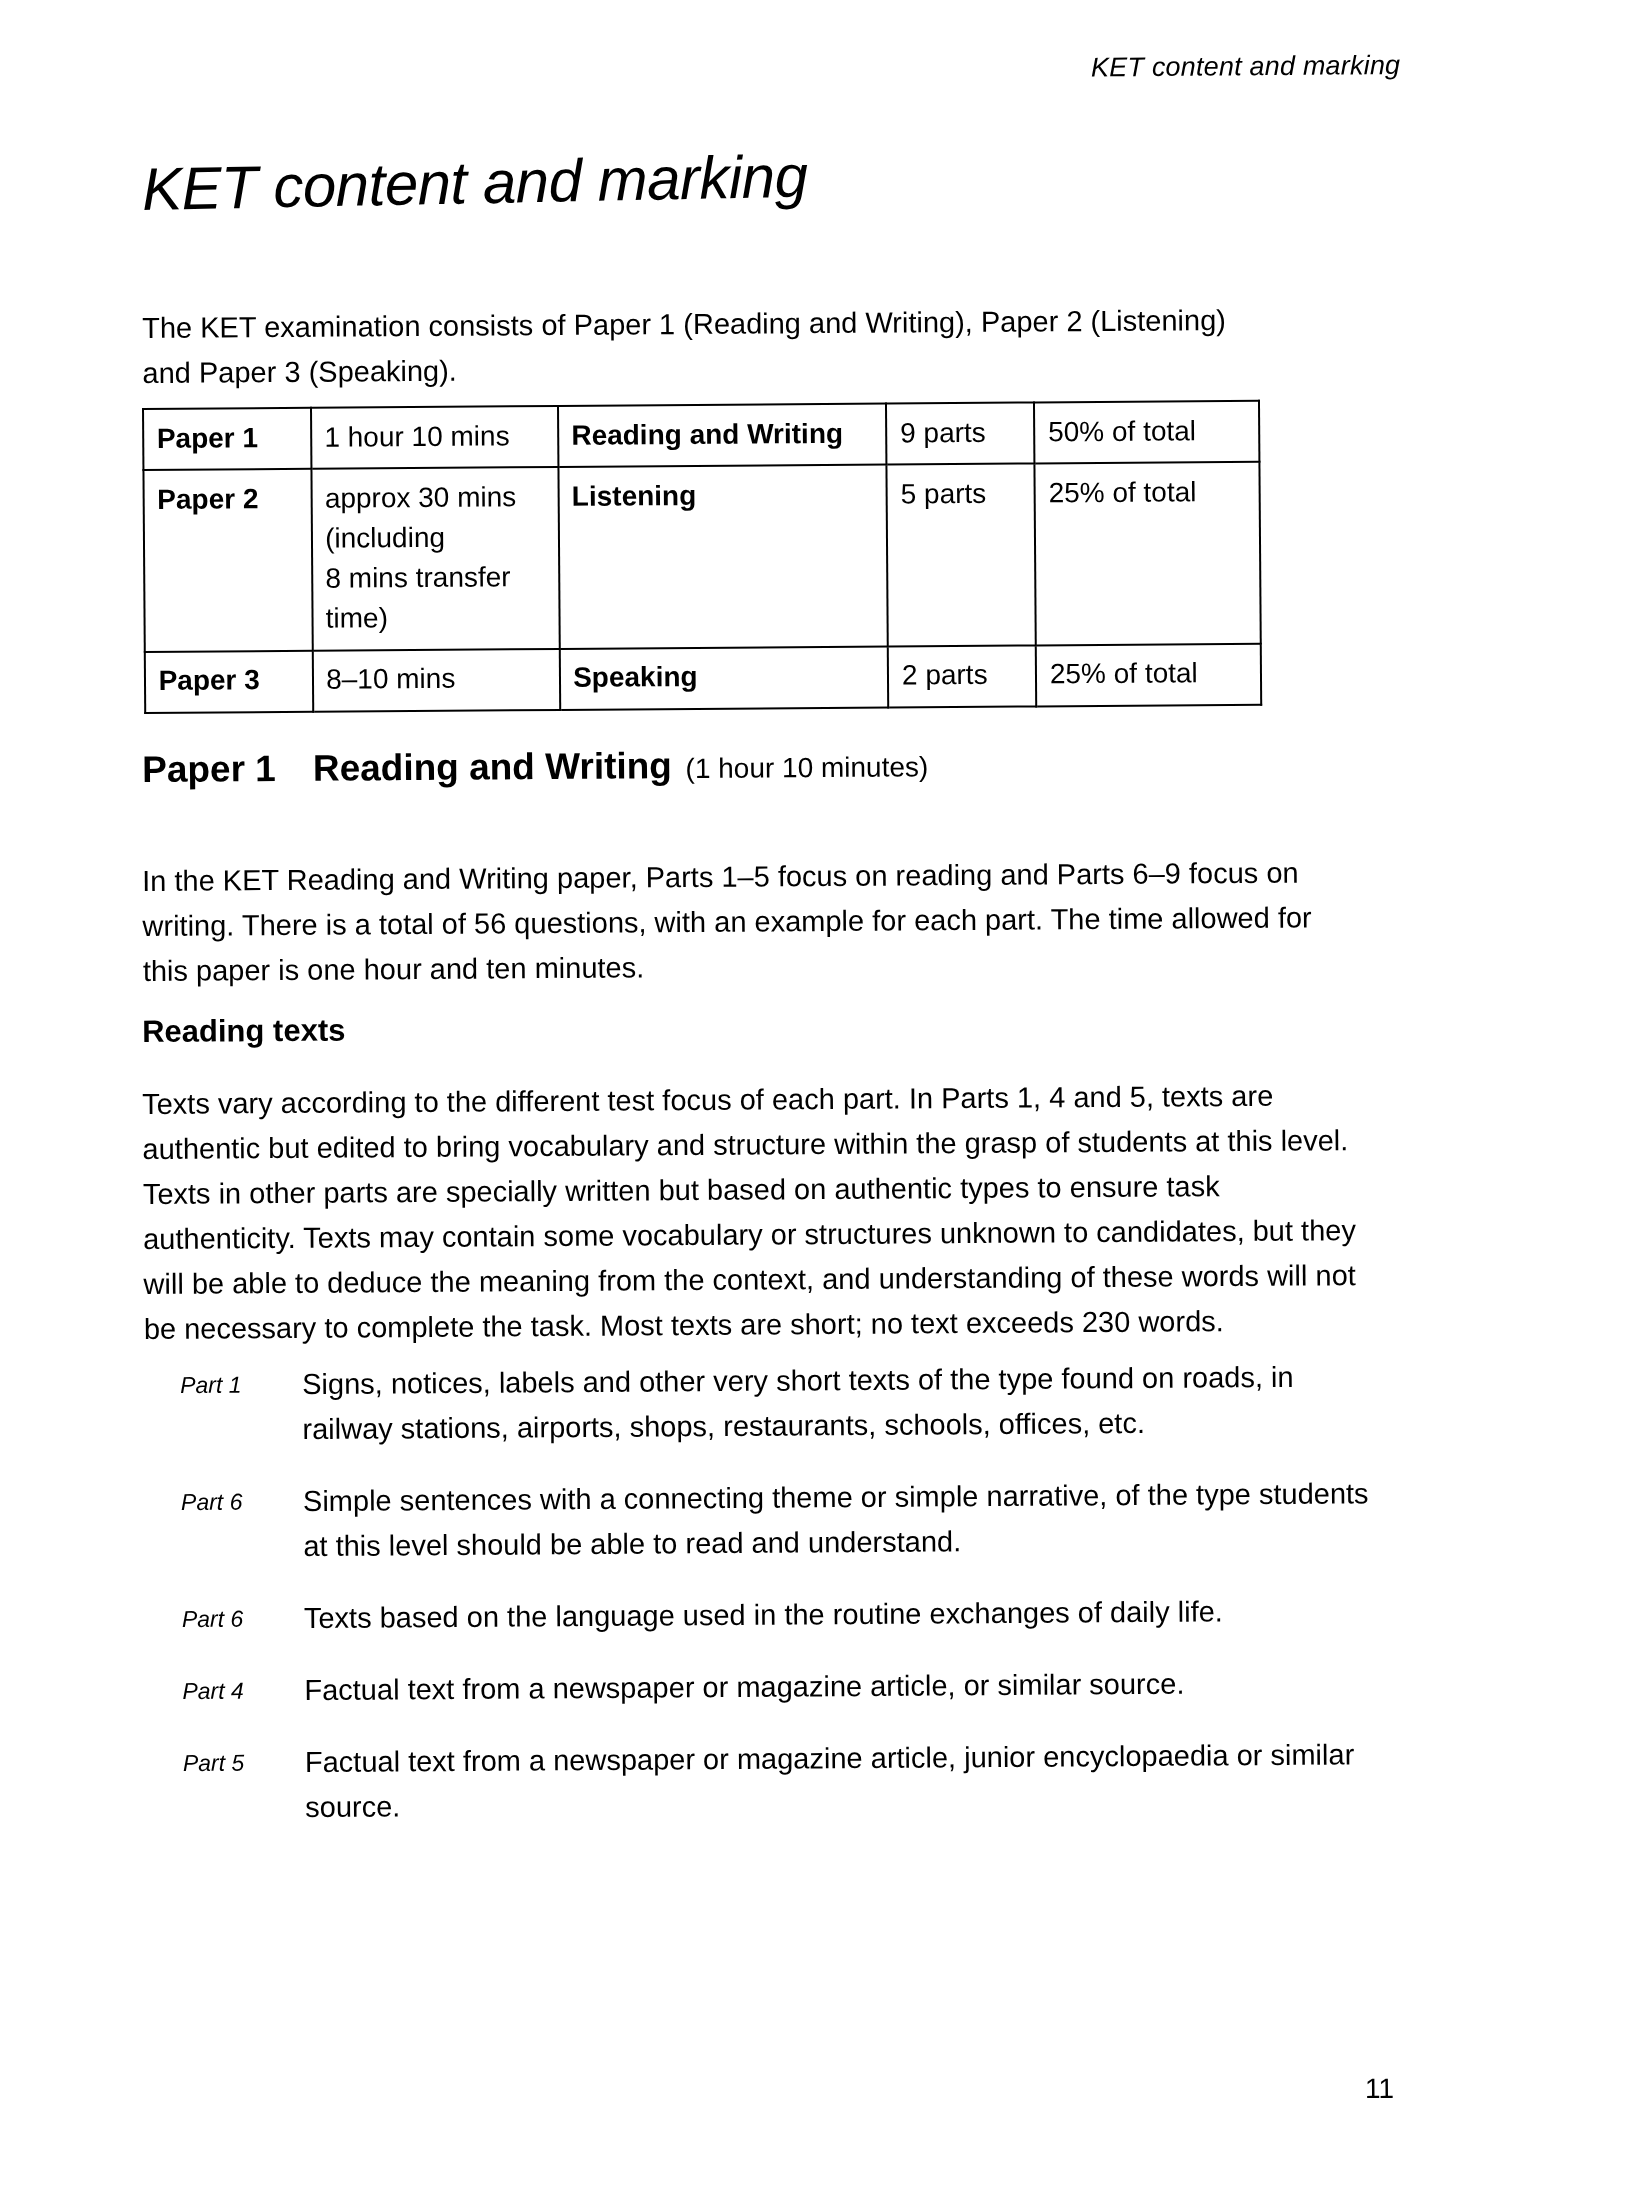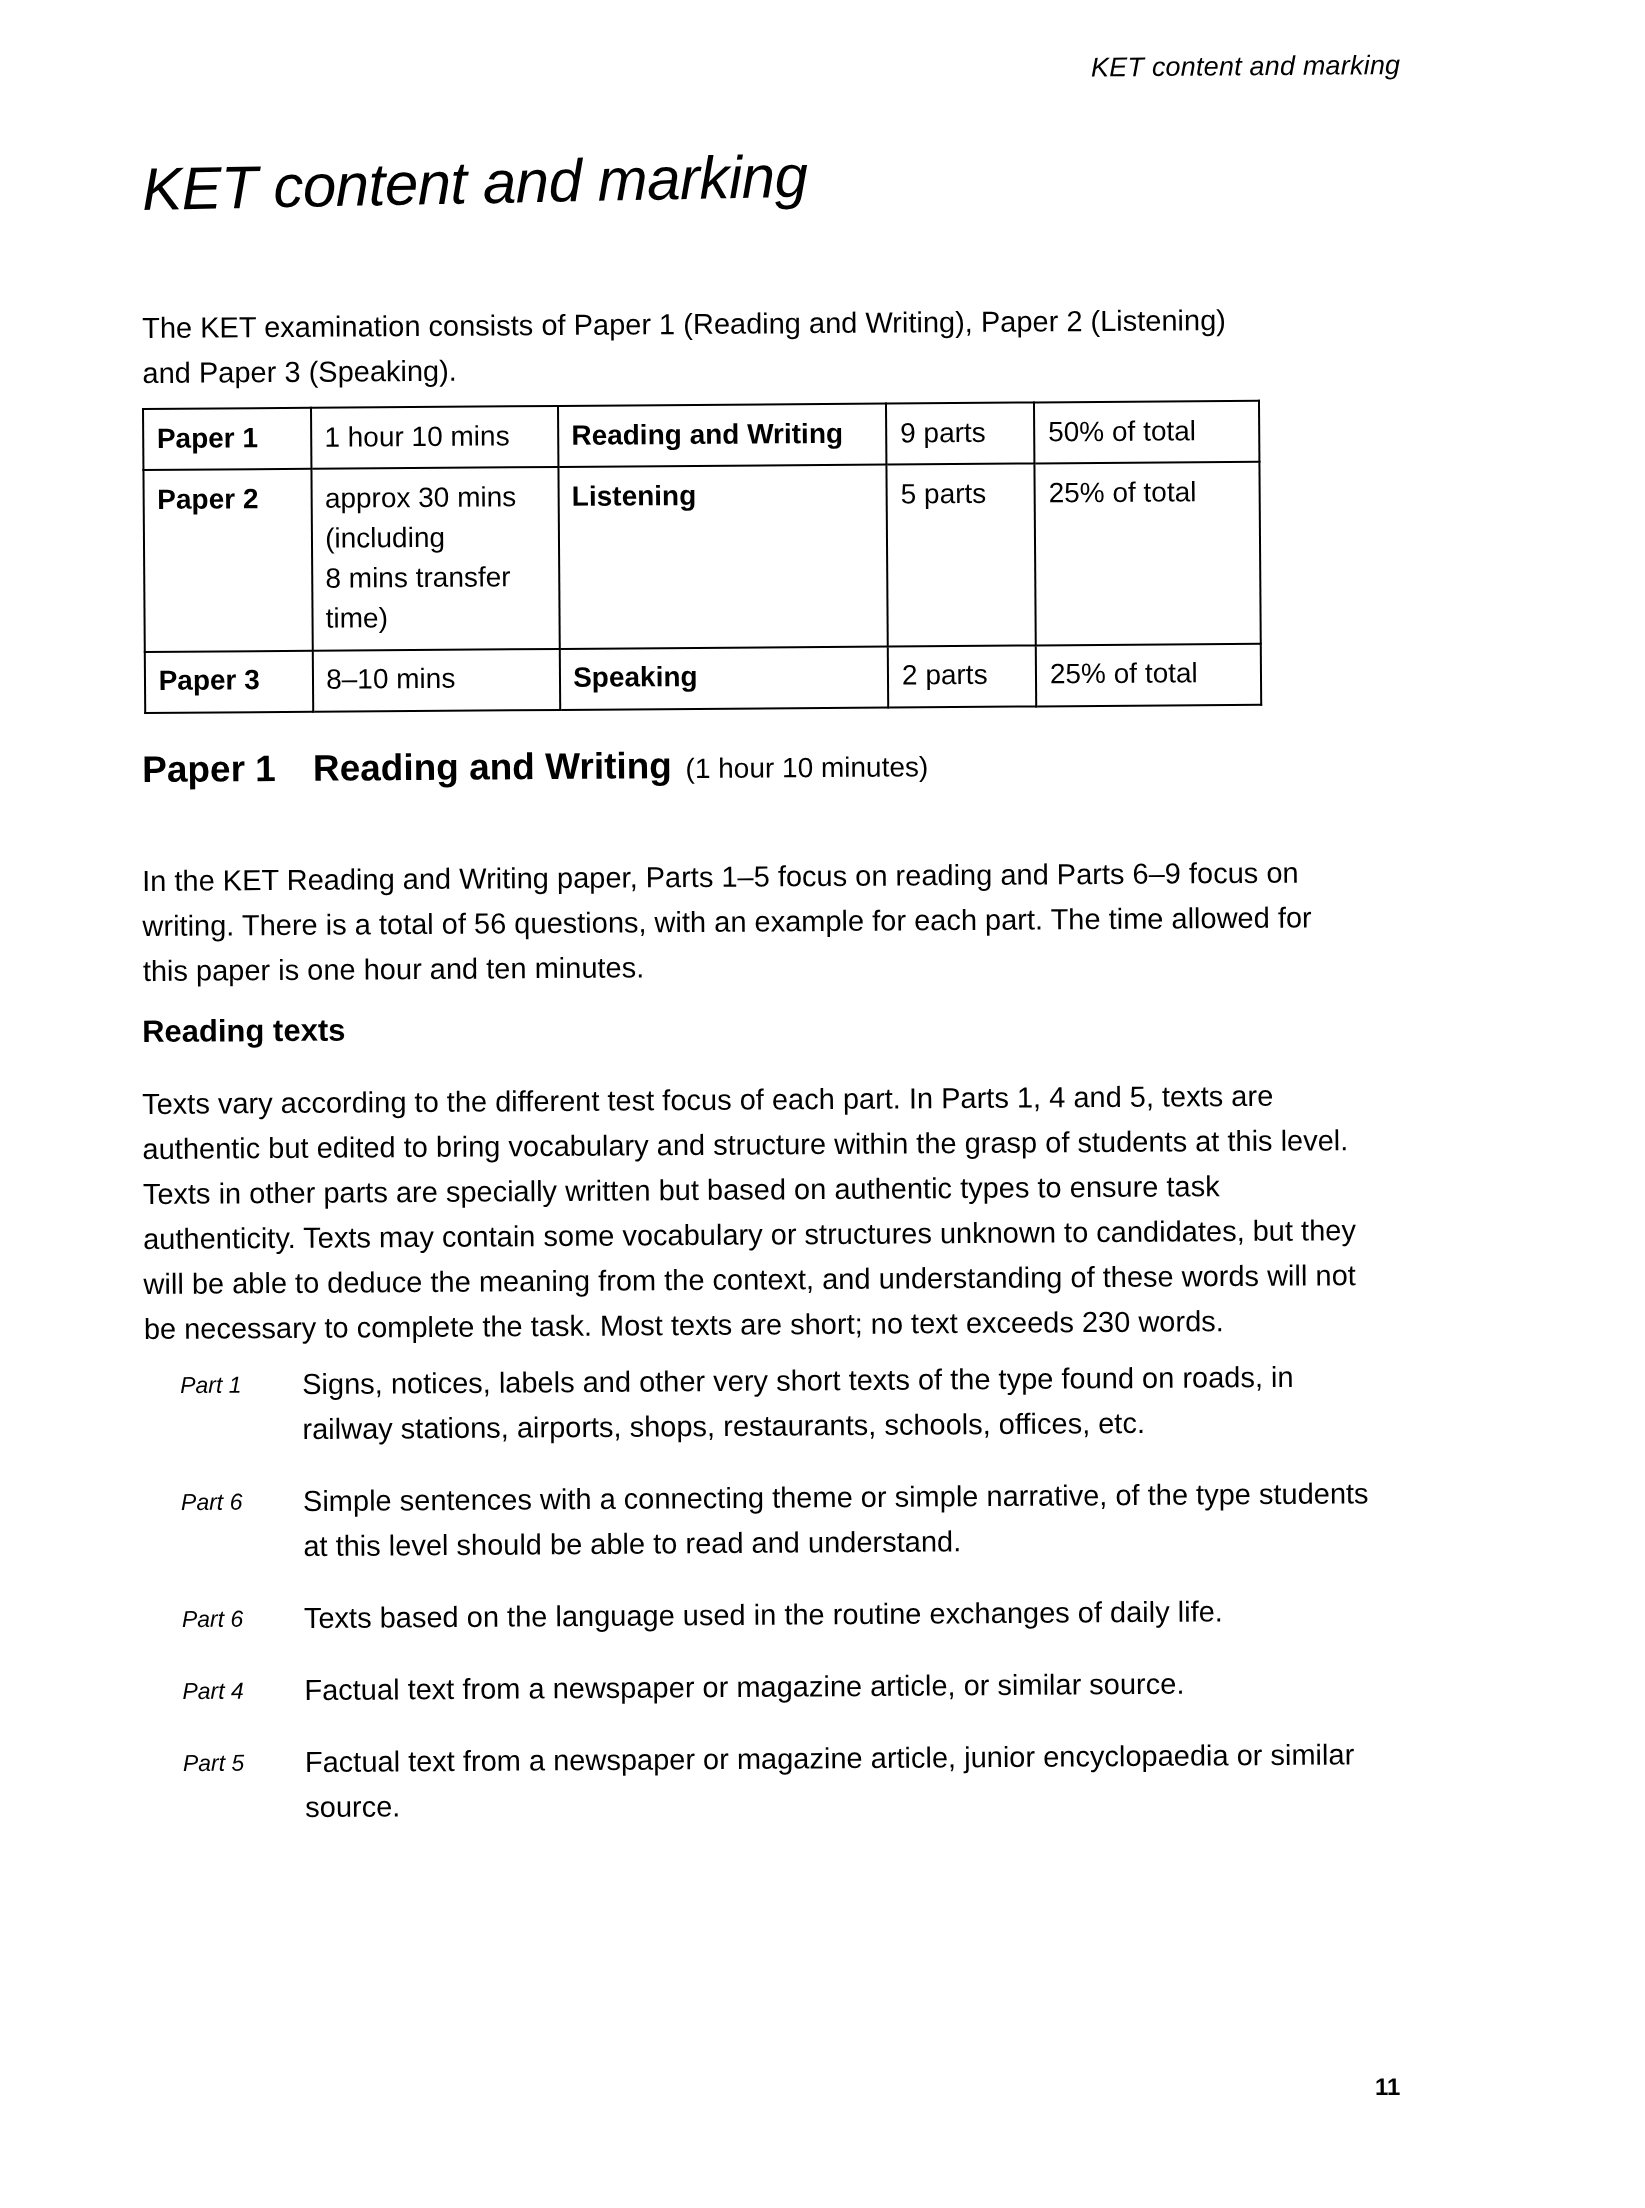--- a/index.html
+++ b/index.html
@@ -158,23 +158,23 @@
   }
   .part-text {
     flex: 1 1 auto;
     font-size: 29px;
     line-height: 45px;
   }
 
   .folio {
     position: absolute;
     top: 2073px;
-    right: 118px;
-    font-size: 24px;
-    font-weight: bold;
+    right: 124px;
+    font-size: 28px;
+    font-weight: normal;
     transform: rotate(-0.4deg);
   }
 </style>
 </head>
 <body>
 
 <div class="page">
   <div class="skew-wrap">
 
     <div class="running-head">KET content and marking</div>

